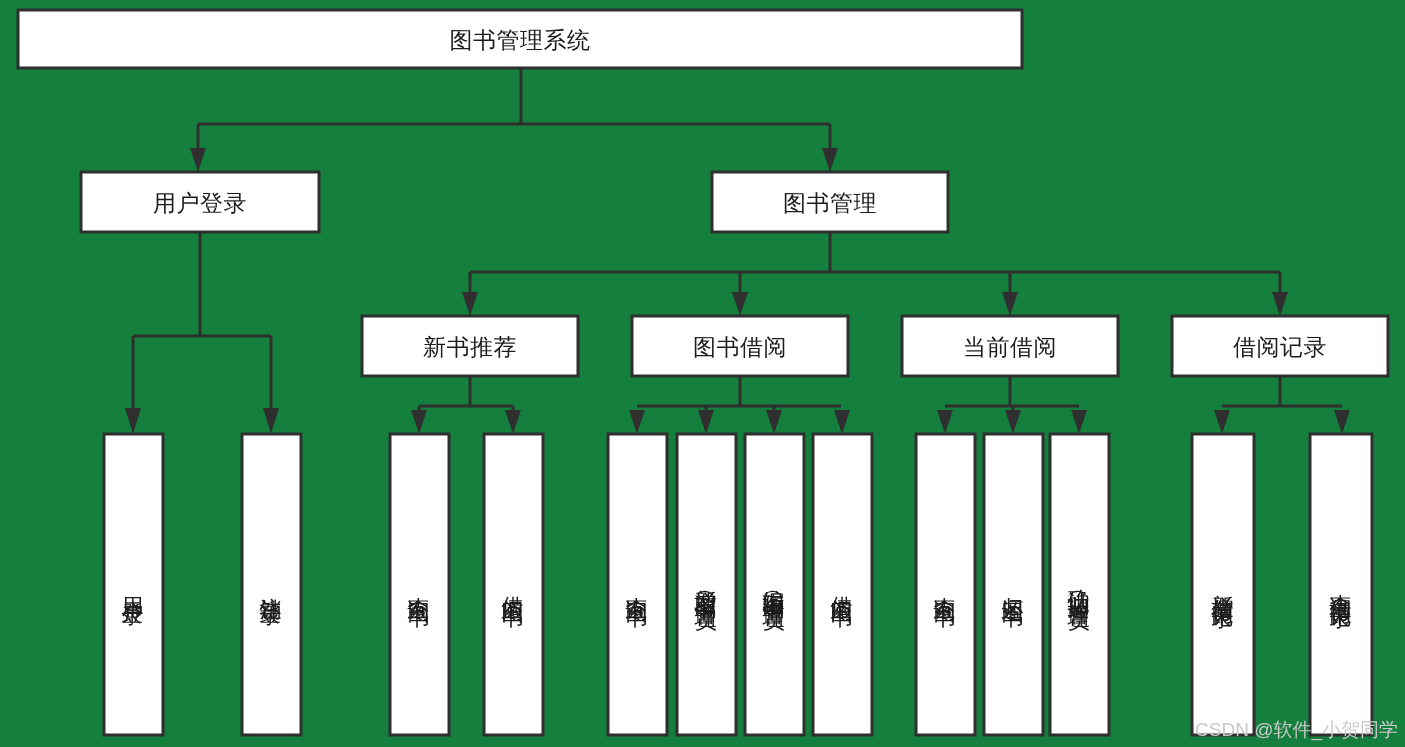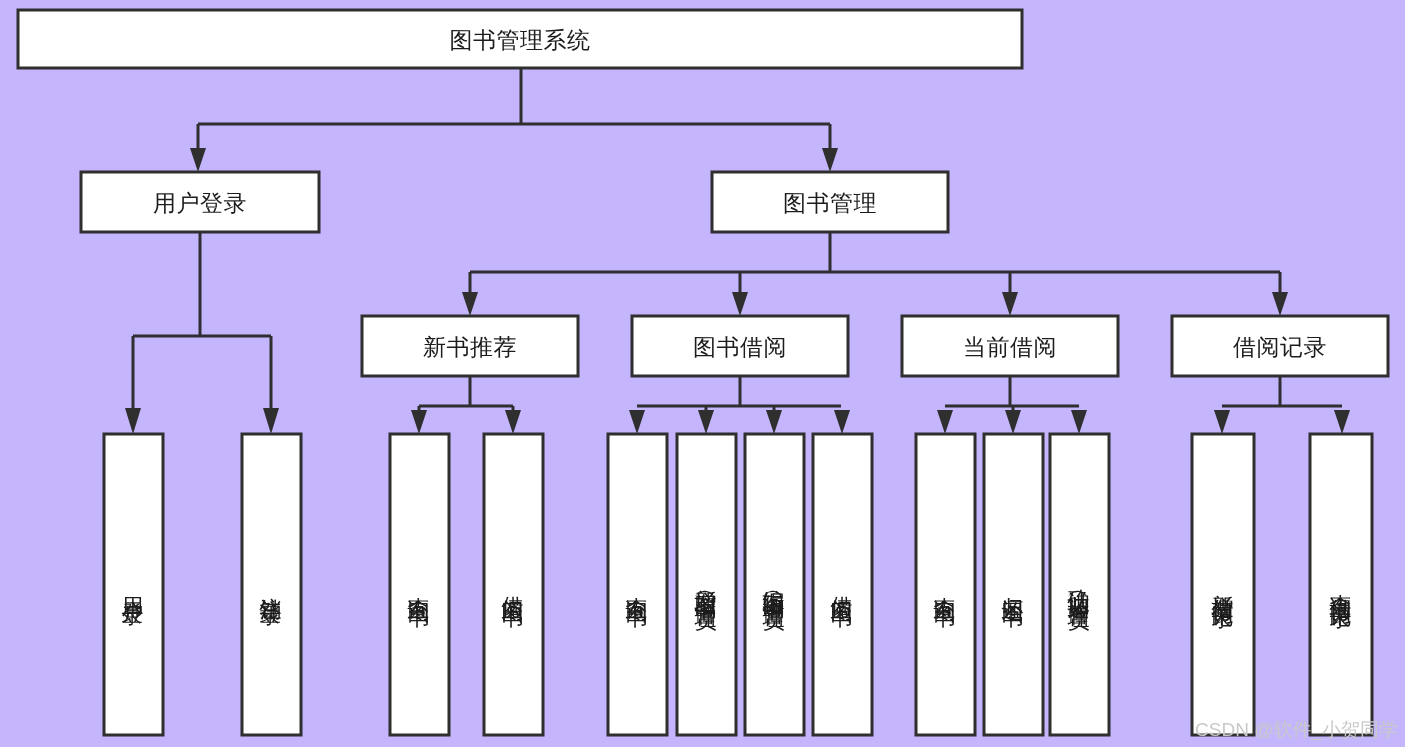--- a/index.html
+++ b/index.html
@@ -8,21 +8,21 @@
     padding: 0;
     background: #ffffff;
   }
   body {
     font-family: "Liberation Sans", "DejaVu Sans", sans-serif;
   }
   #diagram-root {
     position: relative;
     width: 1405px;
     height: 747px;
-    background: #c4b5fd;
+    background: #15803d;
     overflow: hidden;
   }
   svg.diagram-canvas {
     position: absolute;
     top: 0;
     left: 0;
     width: 1405px;
     height: 747px;
     display: block;
   }

